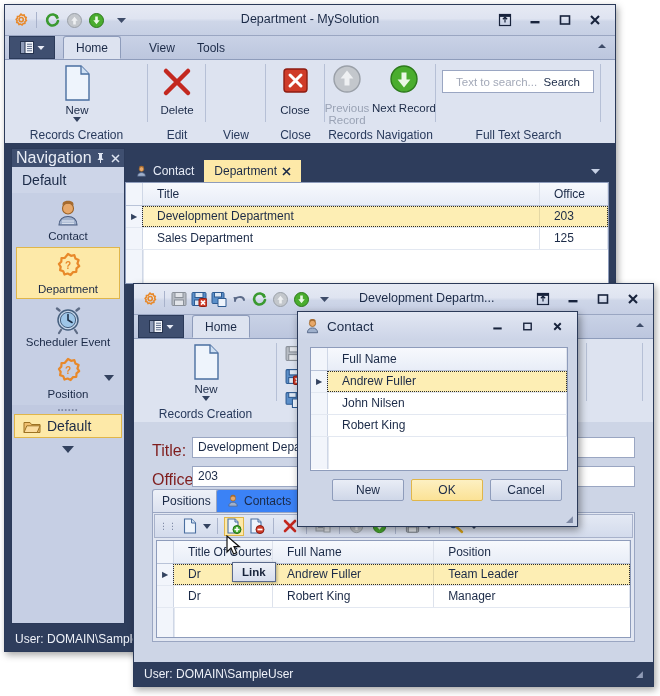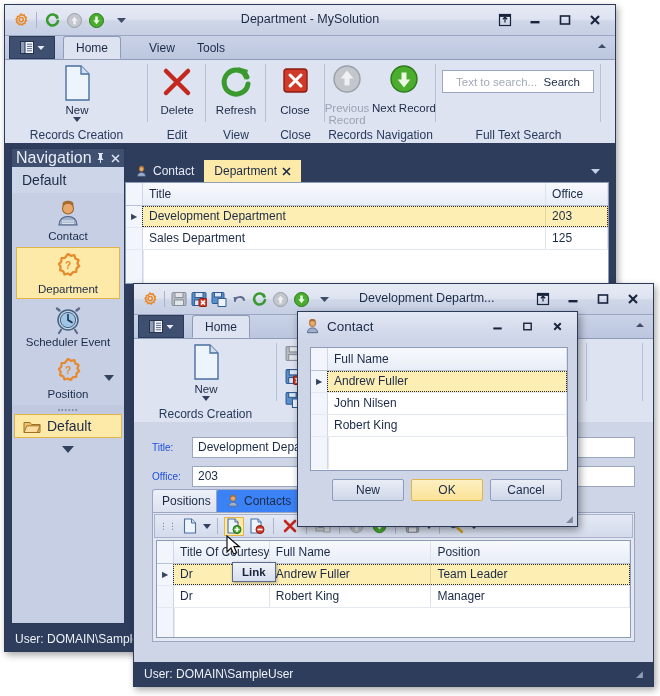--- a/index.html
+++ b/index.html
@@ -63,29 +63,29 @@
   .dtab.active{background:#fde9a8;color:#1b2a47;}
   .dtab .x{font-size:11px;}
 
   
   .grid{background:#fff;border:1px solid #8e9cbb;box-sizing:border-box;overflow:hidden;}
   .grow{display:flex;height:21px;align-items:stretch;font-size:12px;}
   .ghead{background:linear-gradient(to bottom,#f7f9fd,#e8edf7);border-bottom:1px solid #b9c3d8;height:22px;}
   .gind{width:16px;border-right:1px solid #cfd7e6;background:#f2f5fb;display:flex;
      align-items:center;justify-content:center;font-size:8px;color:#33425f;flex:0 0 16px;}
   .gcell{padding:3px 6px 0;border-right:1px solid #dde2ec;box-sizing:border-box;overflow:hidden;
-     white-space:nowrap;}
+     white-space:nowrap;margin-left:8px;}
   .ghead .gcell{color:#1b2a47;position:relative;padding-top:4px;}
   .grow.data{border-bottom:1px solid #e3e8f1;background:#fff;}
   .grow.sel{background:#fdeeb4;}
   .grow.sel .gcell{border-right-color:#e4d7a4;}
   .selbox{position:absolute;border:1px dotted #2b2b2b;box-sizing:border-box;pointer-events:none;}
 
   
-  .flabel{position:absolute;font-size:10px;color:#1d4ed8;}
+  .flabel{position:absolute;font-size:16px;color:#7f1d1d;}
   .finput{position:absolute;background:#fff;border:1px solid #9aa6c2;box-sizing:border-box;
      font-size:12px;color:#1b2a47;padding:2px 5px;overflow:hidden;white-space:nowrap;}
 
   
   .itab{position:absolute;height:23px;display:flex;align-items:center;gap:4px;padding:0 9px;
      font-size:12px;box-sizing:border-box;border:1px solid #9aa6c2;border-bottom:none;
      background:linear-gradient(to bottom,#eef1f8,#dbe1ef);border-radius:3px 3px 0 0;}
   .itab.active{background:#3b82f6;}
 
   
@@ -224,27 +224,20 @@
         <svg width="36" height="38" viewBox="0 0 36 38" style="margin:0 auto;">
             <path d="M7 7l22 22M29 7L7 29" stroke="#c3281f" stroke-width="4.5" stroke-linecap="round"></path>
           </svg>
         <div class="lbl">Delete</div>
       </div>
       <div class="glabel">Edit</div>
       <div class="gsep"></div>
     </div>
 
     <div class="rgrp" style="left:201px;width:60px;">
-      <div class="bigbtn" style="left:-2px;">
-        <svg width="36" height="38" viewBox="0 0 36 38" style="margin:0 auto;">
-            <path d="M29 13A12 12 0 1 0 30 20" fill="none" stroke="#3a9a30" stroke-width="5" stroke-linecap="round"></path>
-            <path d="M20 3l10 3-3 10z" fill="#3a9a30"></path>
-          </svg>
-        <div class="lbl">Refresh</div>
-      </div>
       <div class="glabel">View</div>
       <div class="gsep"></div>
     </div>
 
     <div class="rgrp" style="left:261px;width:59px;">
       <div class="bigbtn" style="left:-3px;">
         <svg width="34" height="38" viewBox="0 0 34 38" style="margin:0 auto;">
             <rect x="6" y="5" width="23" height="23" rx="3" fill="#cf3b28" stroke="#8e1d12" stroke-width="1.4"></rect>
             <path d="M12 11l11 11M23 11L12 22" stroke="#fff" stroke-width="3" stroke-linecap="round"></path>
           </svg>

